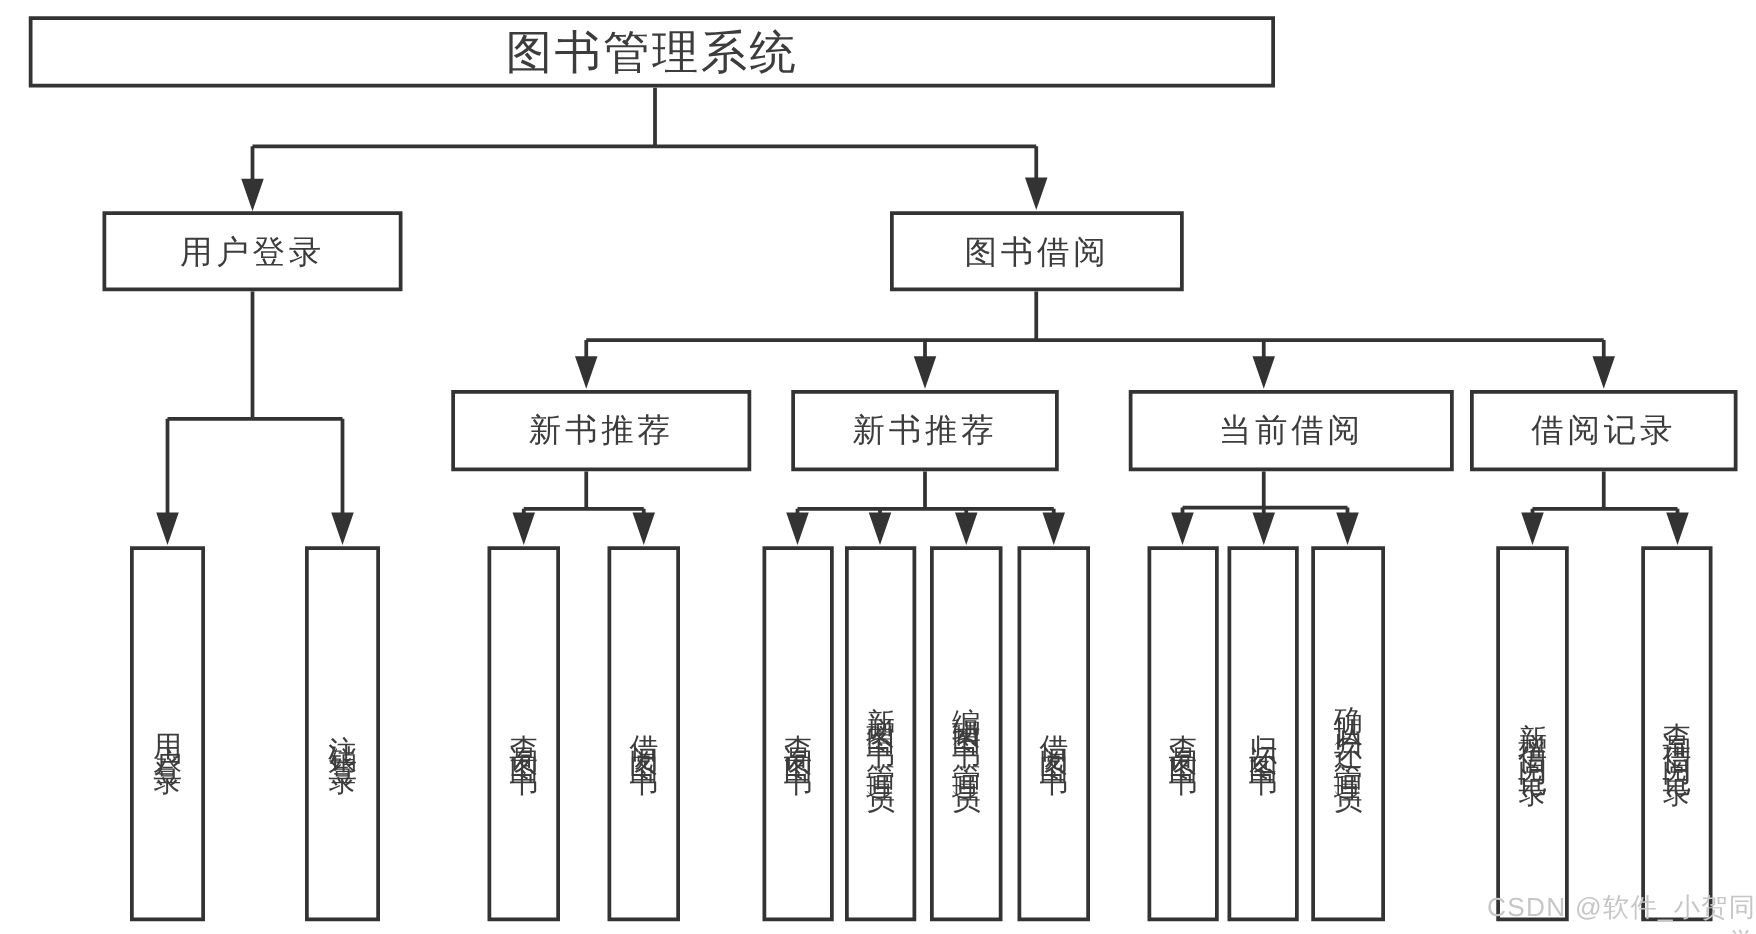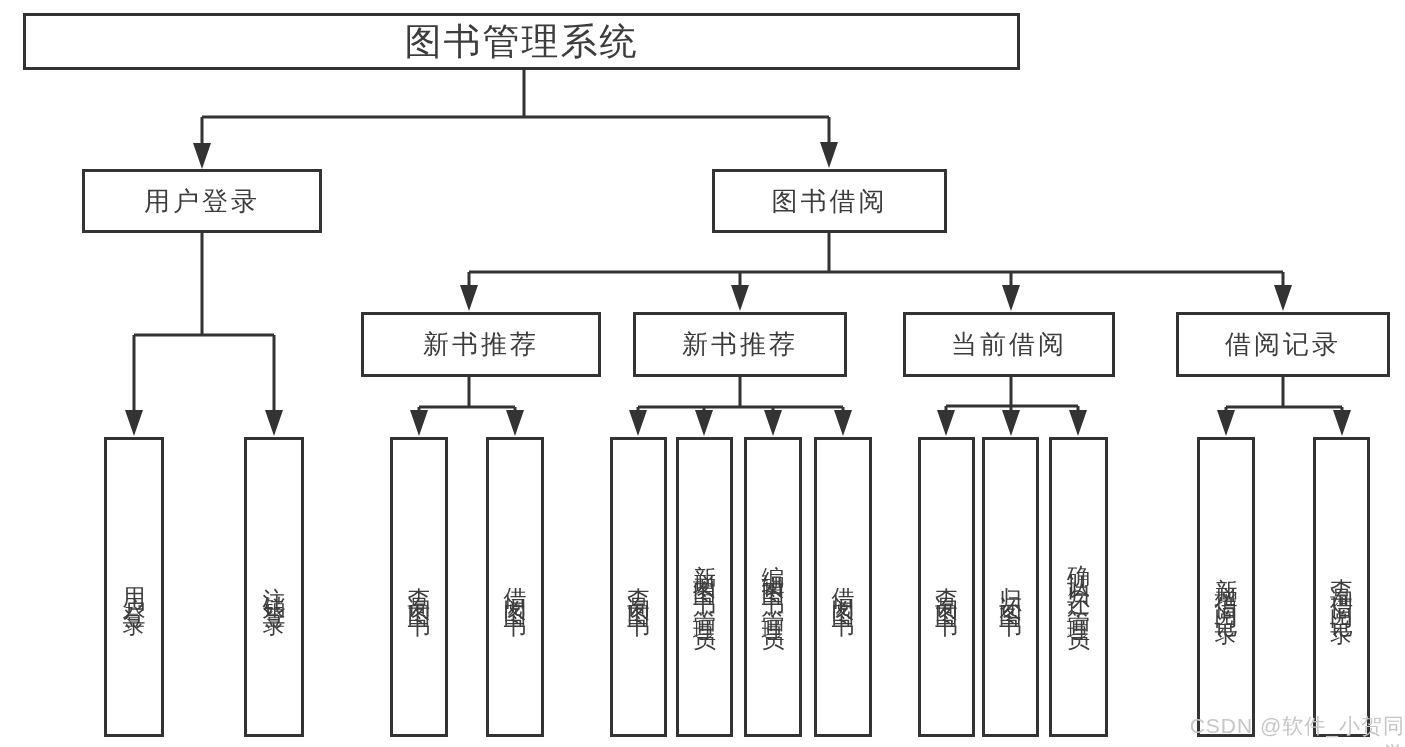--- a/index.html
+++ b/index.html
@@ -62,21 +62,21 @@
           M1342,436 L1333,410 L1351,410 Z"></path>
   </svg>
 
   <div class="node root" style="left:23px;top:13px;width:997px;height:57px">图书管理系统</div>
 
   <div class="node h" style="left:82px;top:169px;width:240px;height:64px">用户登录</div>
   <div class="node h" style="left:712px;top:169px;width:235px;height:64px">图书借阅</div>
 
   <div class="node h" style="left:361px;top:312px;width:240px;height:65px">新书推荐</div>
   <div class="node h" style="left:633px;top:312px;width:214px;height:65px">新书推荐</div>
-  <div class="node h" style="left:903px;top:312px;width:212px;height:65px">当前借阅</div>
+  <div class="node h" style="left:903px;top:312px;width:260px;height:65px">当前借阅</div>
   <div class="node h" style="left:1176px;top:312px;width:214px;height:65px">借阅记录</div>
 
   <div class="node v" style="left:104px;top:437px;width:60px;height:300px">
     <span>用户登录</span>
   </div>
   <div class="node v" style="left:244px;top:437px;width:60px;height:300px">
     <span>注销登录</span>
   </div>
 
   <div class="node v" style="left:390px;top:437px;width:58px;height:300px">

